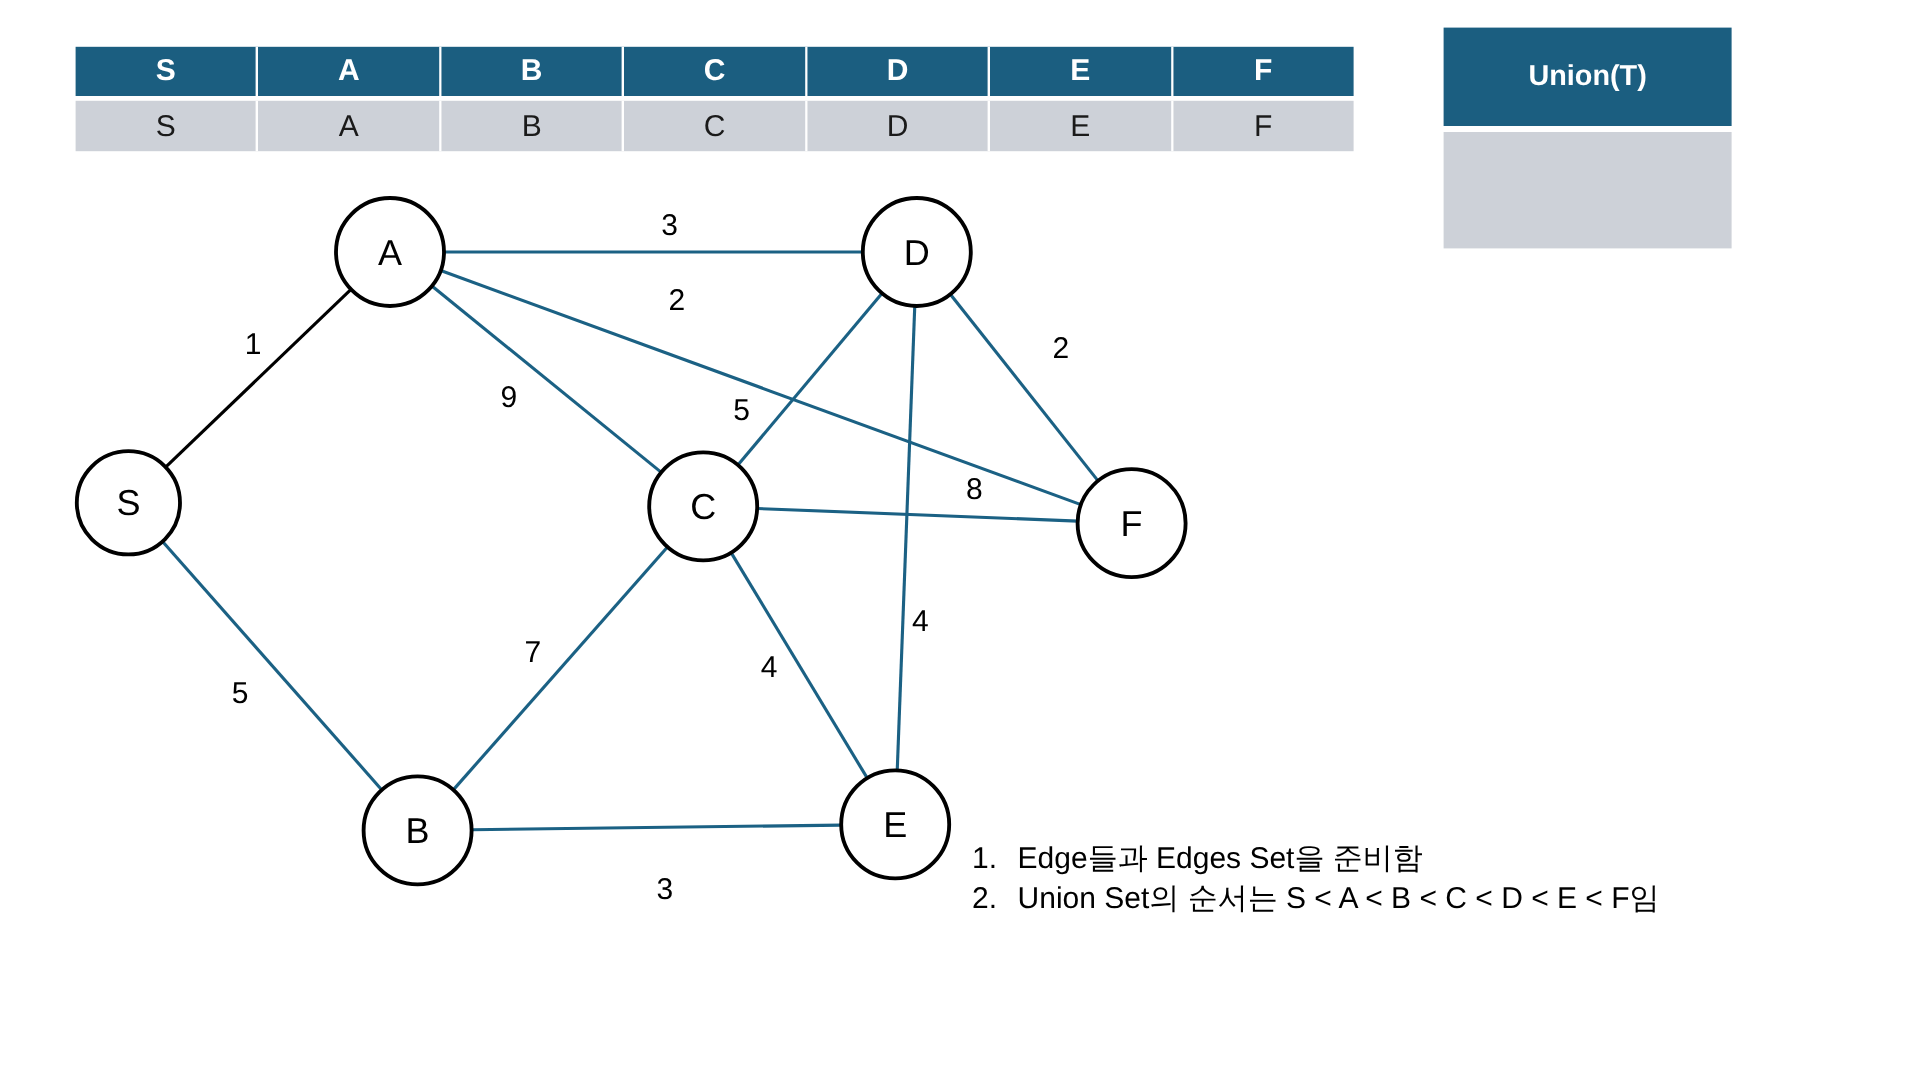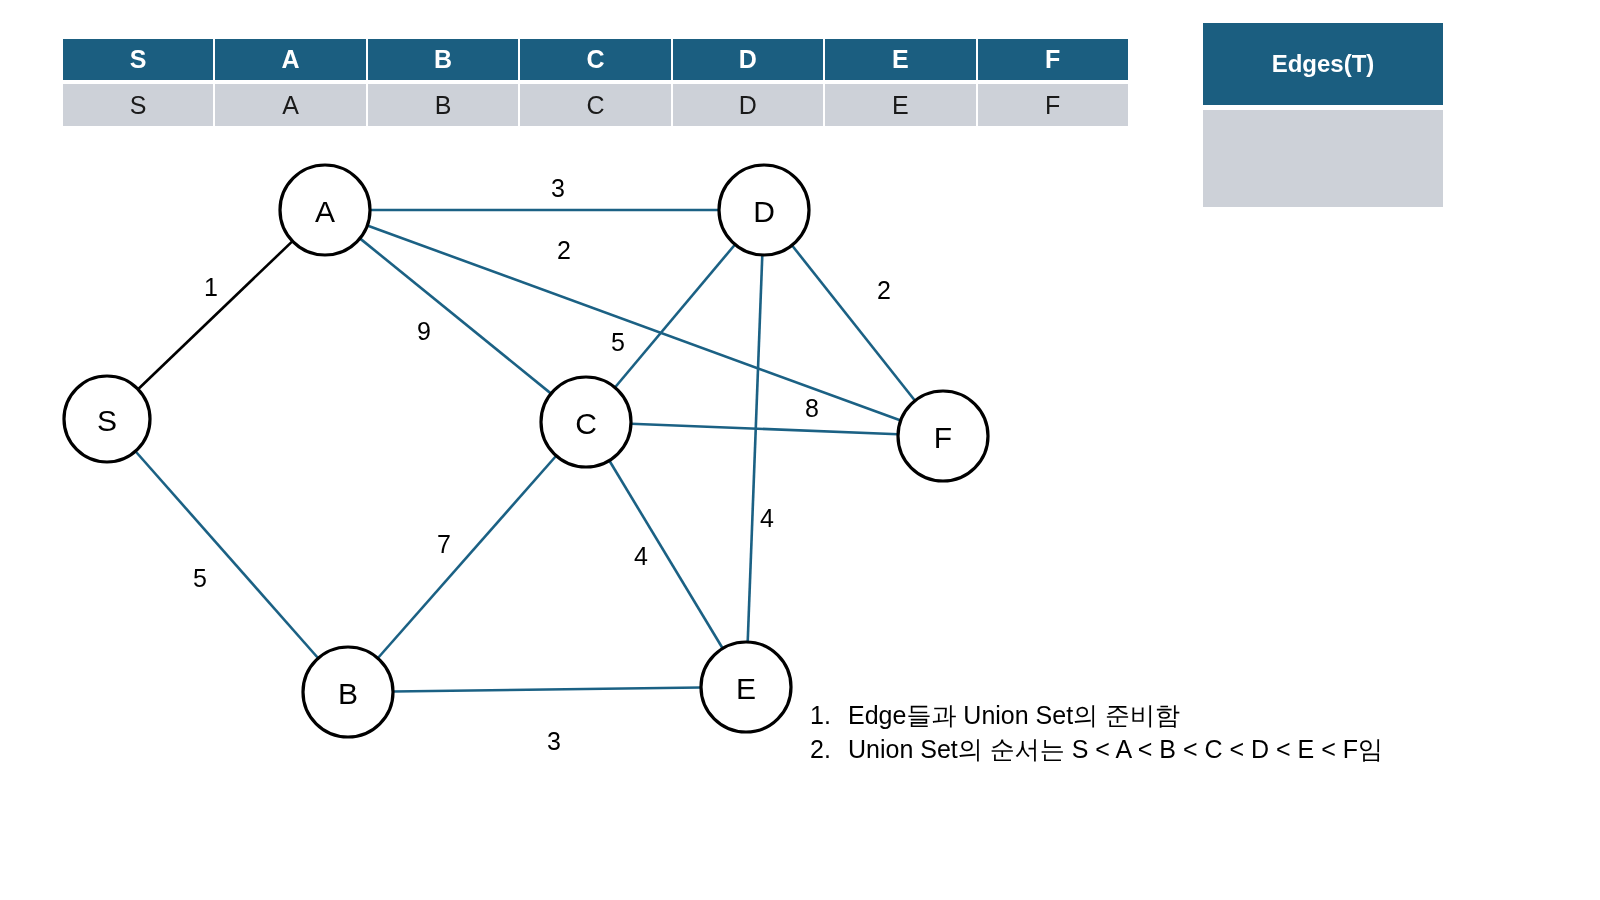--- a/index.html
+++ b/index.html
@@ -153,21 +153,21 @@
       <div class="us-cell">A</div>
       <div class="us-cell">B</div>
       <div class="us-cell">C</div>
       <div class="us-cell">D</div>
       <div class="us-cell">E</div>
       <div class="us-cell">F</div>
     </div>
 </div>
 
 <div id="edges-box">
-  <div class="eb-header">Edges(T)</div>
+  <div class="eb-header">Union(T)</div>
   <div class="eb-body"></div>
 </div>
 
 <svg id="graph-svg" viewBox="0 0 1600 900">
   <g id="edge-layer">
       <line class="edge-line" x1="138.0395649342142" y1="389.24188499426253" x2="292.51673437117114" y2="241.14221337809738" stroke="#000000"></line>
       <line class="edge-line" x1="135.45754037072487" y1="451.23613494277134" x2="318.2188531004042" y2="658.2645099436114" stroke="#1B6184"></line>
       <line class="edge-line" x1="370" y1="210" x2="719" y2="210" stroke="#1B6184"></line>
       <line class="edge-line" x1="367.2626807022291" y1="225.4552845286469" x2="900.7373192977709" y2="420.54471547135313" stroke="#1B6184"></line>
       <line class="edge-line" x1="359.929223217683" y1="238.37162958677698" x2="551.070776782317" y2="393.628370413223" stroke="#1B6184"></line>
@@ -221,19 +221,19 @@
       <text class="weight-label" x="641" y="556">4</text>
       <text class="weight-label" x="884" y="290">2</text>
       <text class="weight-label" x="767" y="518">4</text>
       <text class="weight-label" x="554" y="741">3</text>
     </g>
 </svg>
 
 <div id="notes">
     <div class="note-line">
       <span class="note-num">1.</span>
-      <span class="note-text">Edge들과 Union Set의 준비함</span>
+      <span class="note-text">Edge들과 Edges Set을 준비함</span>
     </div>
     <div class="note-line">
       <span class="note-num">2.</span>
       <span class="note-text">Union Set의 순서는 S &lt; A &lt; B &lt; C &lt; D &lt; E &lt; F임</span>
     </div>
   </div>
 
 </body></html>

